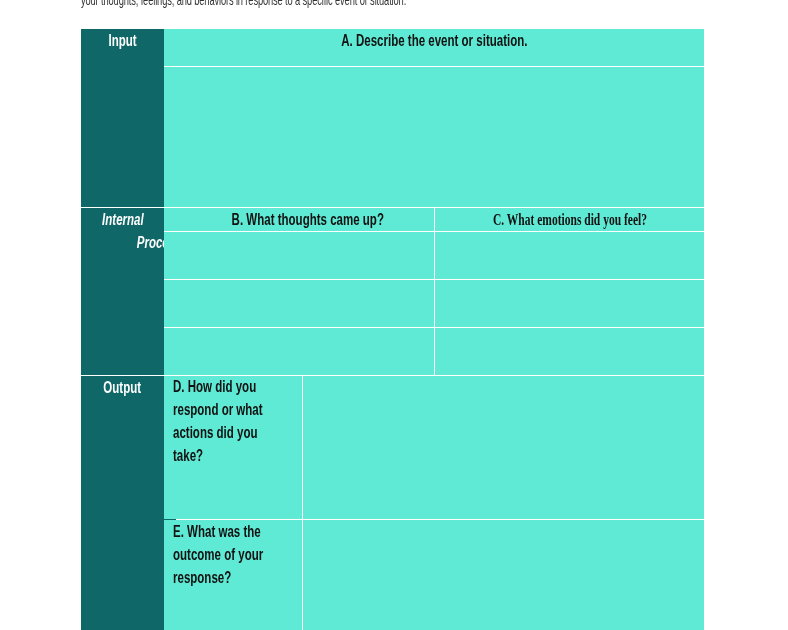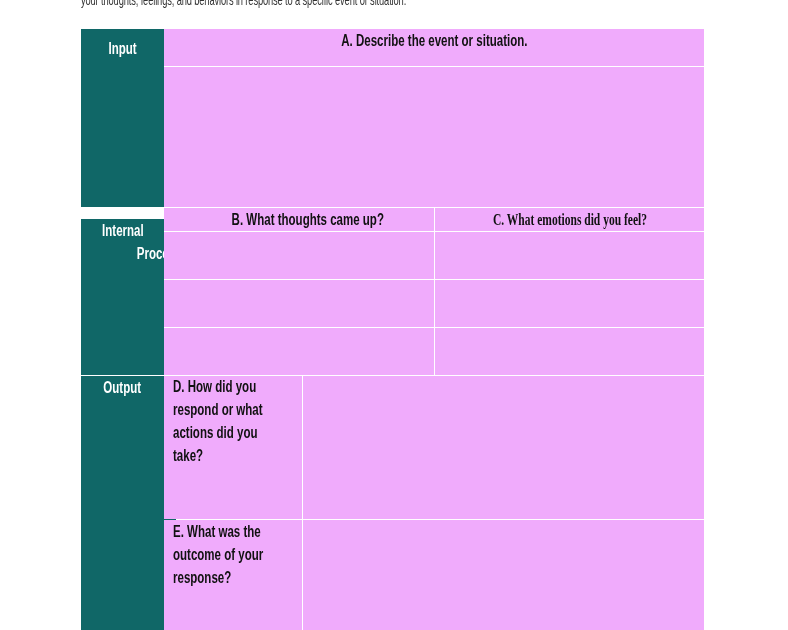--- a/index.html
+++ b/index.html
@@ -5,35 +5,35 @@
   html, body { margin: 0; padding: 0; background: #ffffff; }
   body { width: 788px; height: 630px; position: relative; overflow: hidden; font-family: "Liberation Sans", sans-serif; }
   .intro {
     position: absolute; left: 81px; top: -9px; width: 640px;
     font-family: "Liberation Sans", sans-serif; font-size: 15px; color: #333;
     transform: scaleX(0.62); transform-origin: left top; white-space: nowrap; letter-spacing: -0.2px;
   }
   .side { position: absolute; left: 81px; width: 83px; background: #106767; }
   .side .lbl { position: absolute; left: 0; width: 83px; text-align: center; color: #ffffff; font-size: 16px; line-height: 23px; font-weight: bold; }
   .side .lbl span { display: inline-block; transform: scaleX(0.72); }
-  .cell { position: absolute; background: #f0abfc; box-sizing: border-box; }
+  .cell { position: absolute; background: #5eead4; box-sizing: border-box; }
   .hl { position: absolute; background: #ffffff; height: 1px; }
   .hdr { position: absolute; font-weight: bold; color: #111; font-size: 16px; text-align: center; }
   .hdr span { display: inline-block; transform: scaleX(0.72); white-space: nowrap; }
   .qtext { position: absolute; left: 173px; color: #111; font-weight: bold; font-size: 16px; line-height: 23px; width: 170px; transform: scaleX(0.72); transform-origin: left top; }
 </style>
 </head>
 <body>
 
 <div class="intro">your thoughts, feelings, and behaviors in response to a specific event or situation.</div>
 
 <div class="side" style="top:29px;height:178px;">
-  <div class="lbl" style="top:8px;"><span>Input</span></div>
+  <div class="lbl" style="top:0px;"><span>Input</span></div>
 </div>
-<div class="side" style="top:219px;height:167px;">
+<div class="side" style="top:208px;height:167px;font-style:italic;">
   <div class="lbl" style="top:0px;"><span>Internal</span></div>
   <div class="lbl" style="top:23px;margin-left:37px;"><span>Process</span></div>
 </div>
 <div class="side" style="top:376px;height:254px;padding-left:12px;">
   <div class="lbl" style="top:0px;"><span>Output</span></div>
 </div>
 <div class="hl" style="left:81px;top:207px;width:83px;background:#ffffff;"></div>
 <div class="hl" style="left:81px;top:375px;width:83px;background:#ffffff;"></div>
 
 <div class="cell" style="left:164px;top:29px;width:540px;height:37px;">

